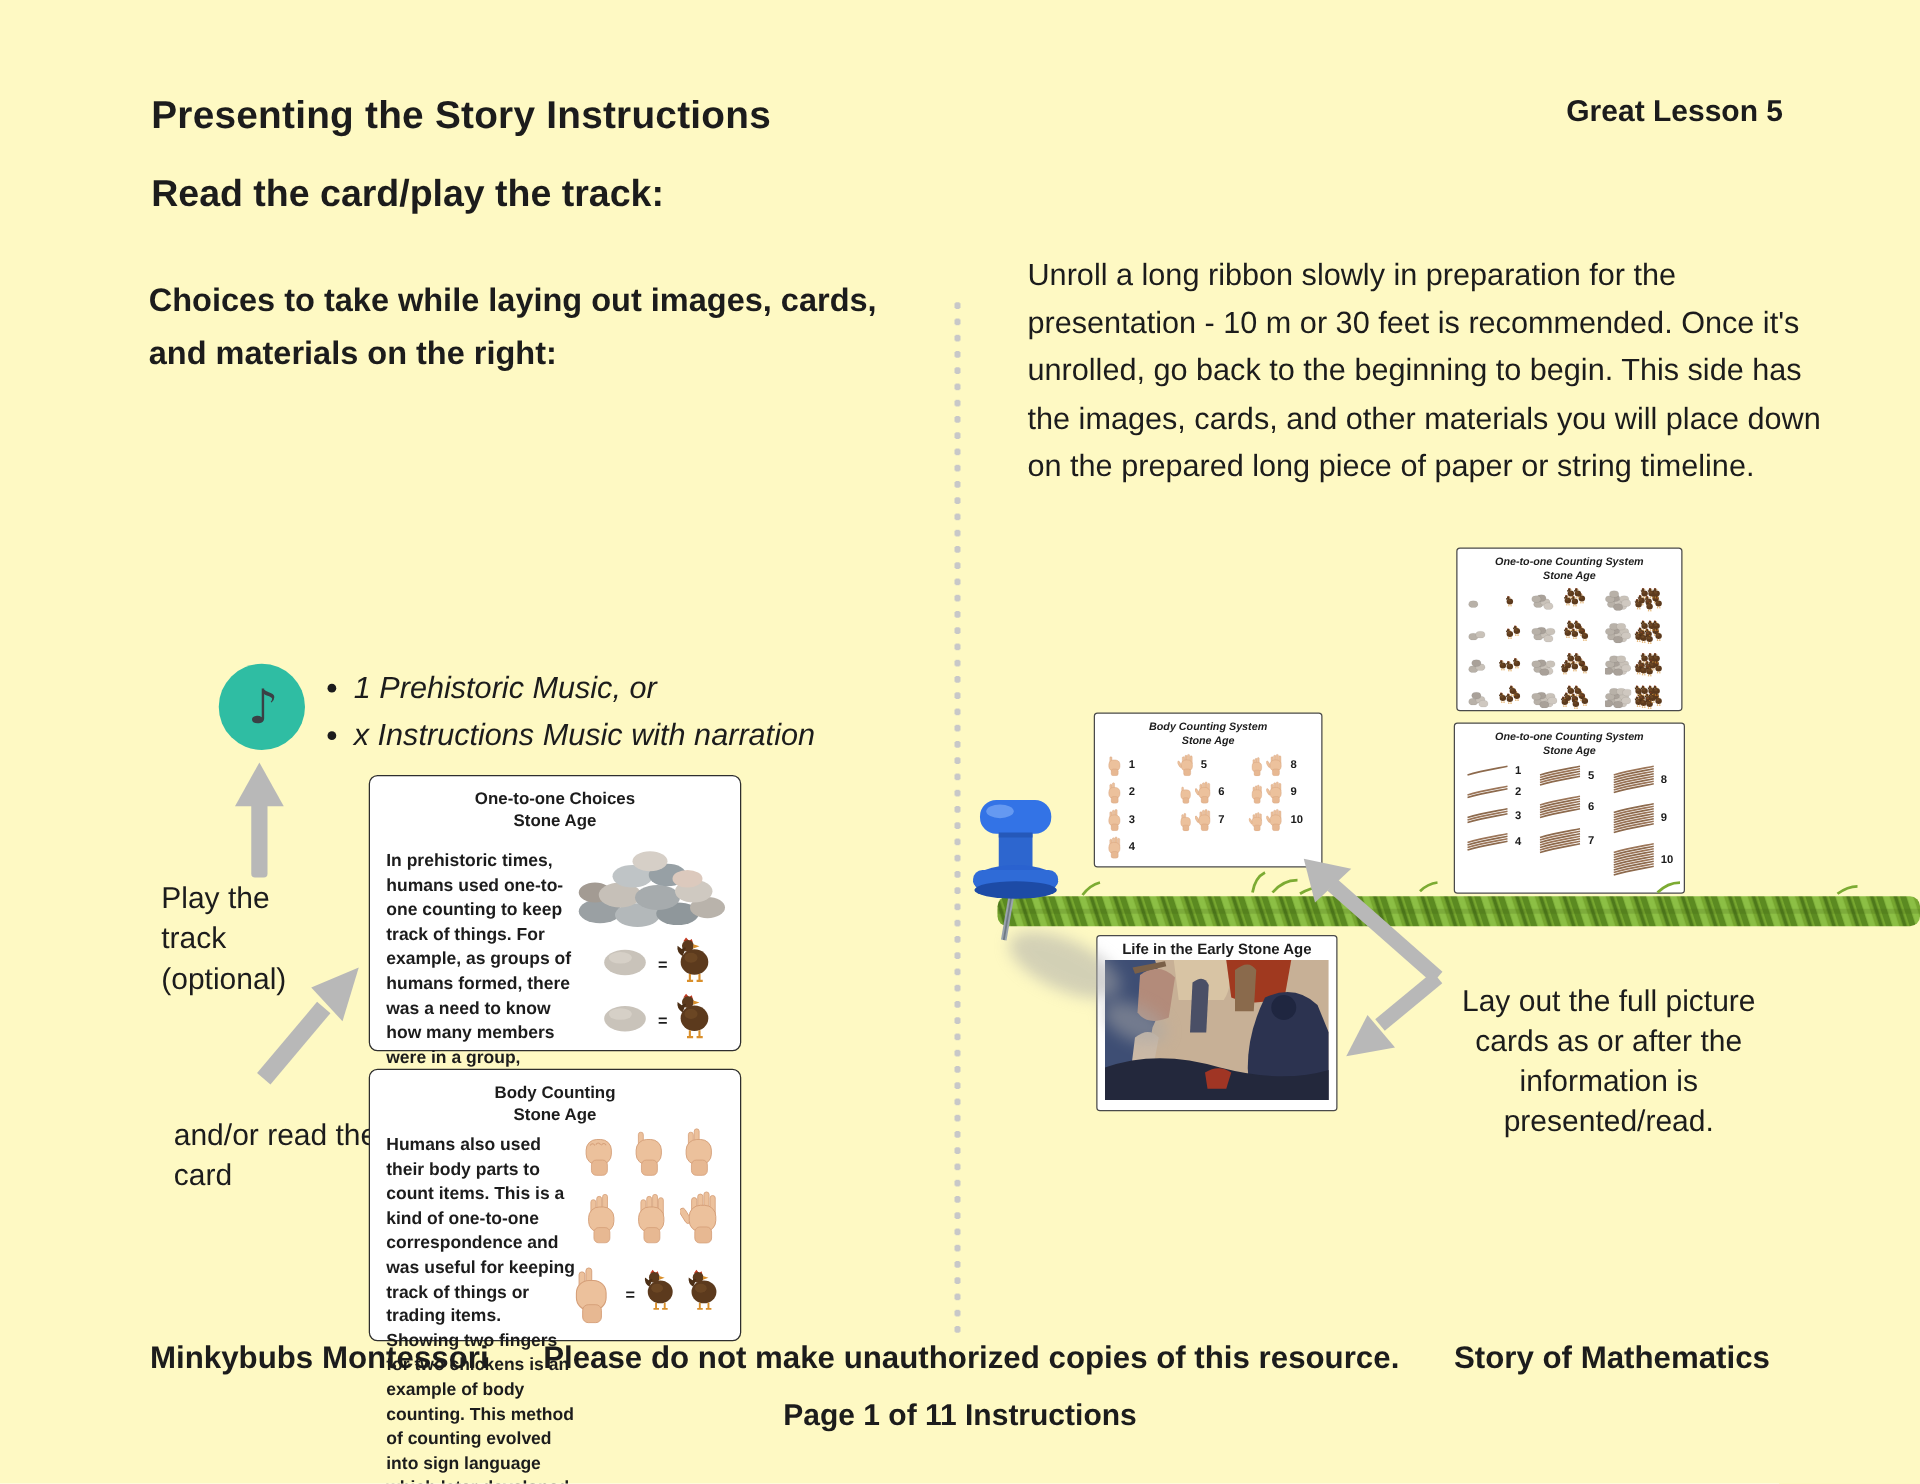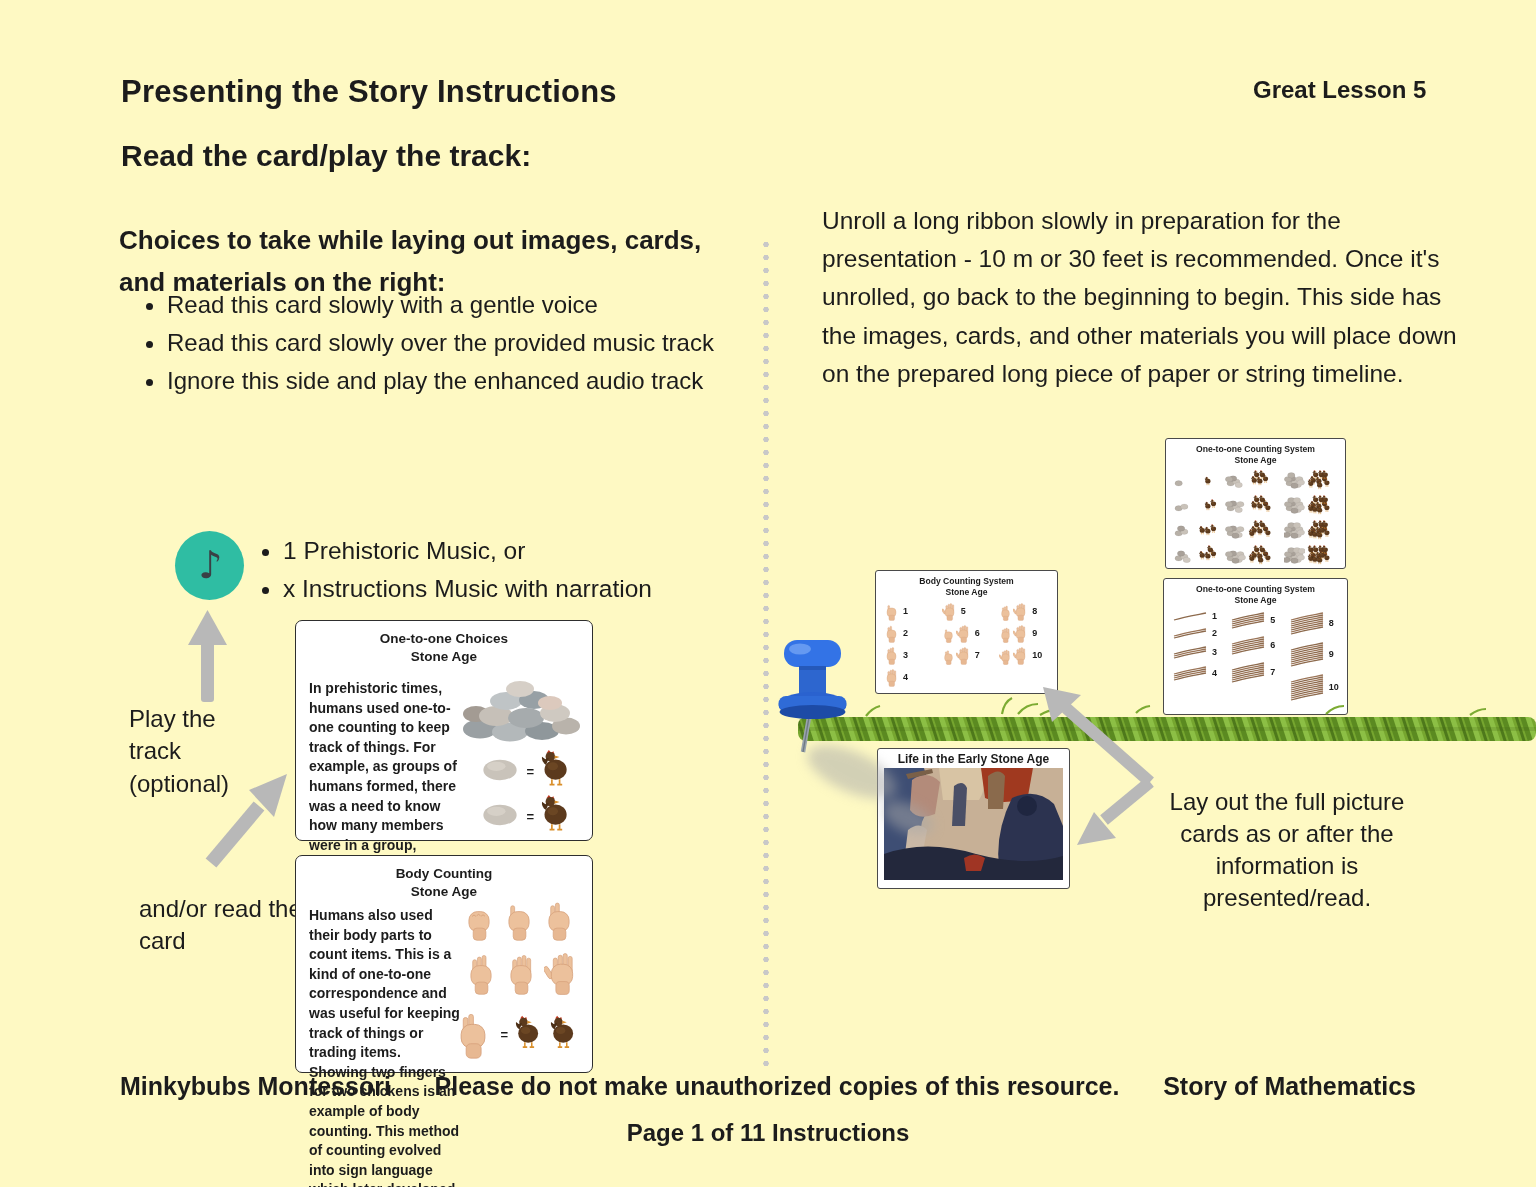--- a/index.html
+++ b/index.html
@@ -30,37 +30,37 @@
   .divider{left:762px;top:238px;width:8px;height:834px;
     background-image:radial-gradient(circle,#c8c8c8 0 2.6px,transparent 2.8px);
     background-size:8px 13px;background-repeat:repeat-y;background-position:center top;}
 
   
   .music-circle{left:175px;top:531px;width:69px;height:69px;border-radius:50%;
     display:flex;align-items:center;justify-content:center;}
   .music-note{font-family:"DejaVu Sans",sans-serif;font-size:38px;color:#3a4045;line-height:1;
     transform:translate(1px,-1px);}
   .music-opts{left:257px;top:532px;width:470px;font-size:24.5px;font-weight:500;line-height:1.55;
-    margin:0;padding-left:26px;list-style:disc;}
+    margin:0;padding-left:26px;list-style:disc;font-style:italic;}
 
   
   .big-card{width:296px;background:#fff;border:1.7px solid #2e2e2e;border-radius:7px;}
   .card-l1{left:295px;top:620px;height:219px;}
   .card-l2{left:295px;top:855px;height:216px;}
   .big-card .card-title{margin-top:9px;text-align:center;font-size:13.5px;font-weight:700;line-height:1.35;}
   .big-card .card-body{position:absolute;left:13px;width:153px;font-size:14px;line-height:1.4;font-weight:600;}
   .card-l1 .card-body{top:58px;}
   .card-l2 .card-body{top:50px;}
   .eq-row{position:absolute;display:flex;align-items:center;gap:7px;}
   .eq-sign{font-size:13px;font-weight:700;}
   .hand-row{position:absolute;display:flex;align-items:flex-end;gap:6px;}
 
   
   .mini-card{background:#fff;border:1.5px solid #4a4a4a;border-radius:3px;}
-  .mini-card .mini-title{margin-top:5px;text-align:center;font-size:8.6px;font-weight:700;line-height:1.3;}
+  .mini-card .mini-title{margin-top:5px;text-align:center;font-size:8.6px;font-weight:700;line-height:1.3;font-style:italic;}
   .card-ra{left:1165px;top:438px;width:179px;height:129px;}
   .card-rb{left:875px;top:570px;width:181px;height:122px;}
   .card-rc{left:1163px;top:578px;width:183px;height:135px;}
   .mini-cols{position:absolute;left:8px;right:4px;top:30px;bottom:4px;display:flex;gap:4px;align-items:flex-start;}
   .mini-col{flex:1;display:flex;flex-direction:column;gap:2px;}
   .mini-entry{display:flex;align-items:center;gap:4px;}
   .mini-ic{display:flex;align-items:flex-end;gap:1px;}
   .mini-num{font-size:9px;font-weight:600;}
   .pair-grid{position:absolute;left:7px;right:4px;top:31px;bottom:5px;display:grid;
     grid-template-columns:0.9fr 1.05fr 1.05fr;grid-auto-rows:1fr;column-gap:3px;row-gap:1px;}
@@ -97,25 +97,20 @@
   </defs>
 </svg>
 
 <div class="canvas">
 
   <div class="abs page-title">Presenting the Story Instructions</div>
   <div class="abs lesson-badge">Great Lesson 5</div>
   <div class="abs col-heading left-heading">Read the card/play the track:</div>
 
   <div class="abs left-intro">Choices to take while laying out images, cards, and materials on the right:</div>
-  <ul class="abs bullet-list">
-    <li>Read this card slowly with a gentle voice</li>
-    <li>Read this card slowly over the provided music track</li>
-    <li>Ignore this side and play the enhanced audio track</li>
-  </ul>
 
   <div class="abs right-intro">Unroll a long ribbon slowly in preparation for the presentation - 10 m or 30 feet is recommended. Once it's unrolled, go back to the beginning to begin. This side has the images, cards, and other materials you will place down on the prepared long piece of paper or string timeline.</div>
   <div class="abs caption-text">Lay out the full picture cards as or after the information is presented/read.</div>
 
   <div class="abs divider"></div>
 
   <div class="abs music-circle" style="background:#2fbda3;">
     <span class="music-note">♪</span>
   </div>
   <ul class="abs music-opts">

